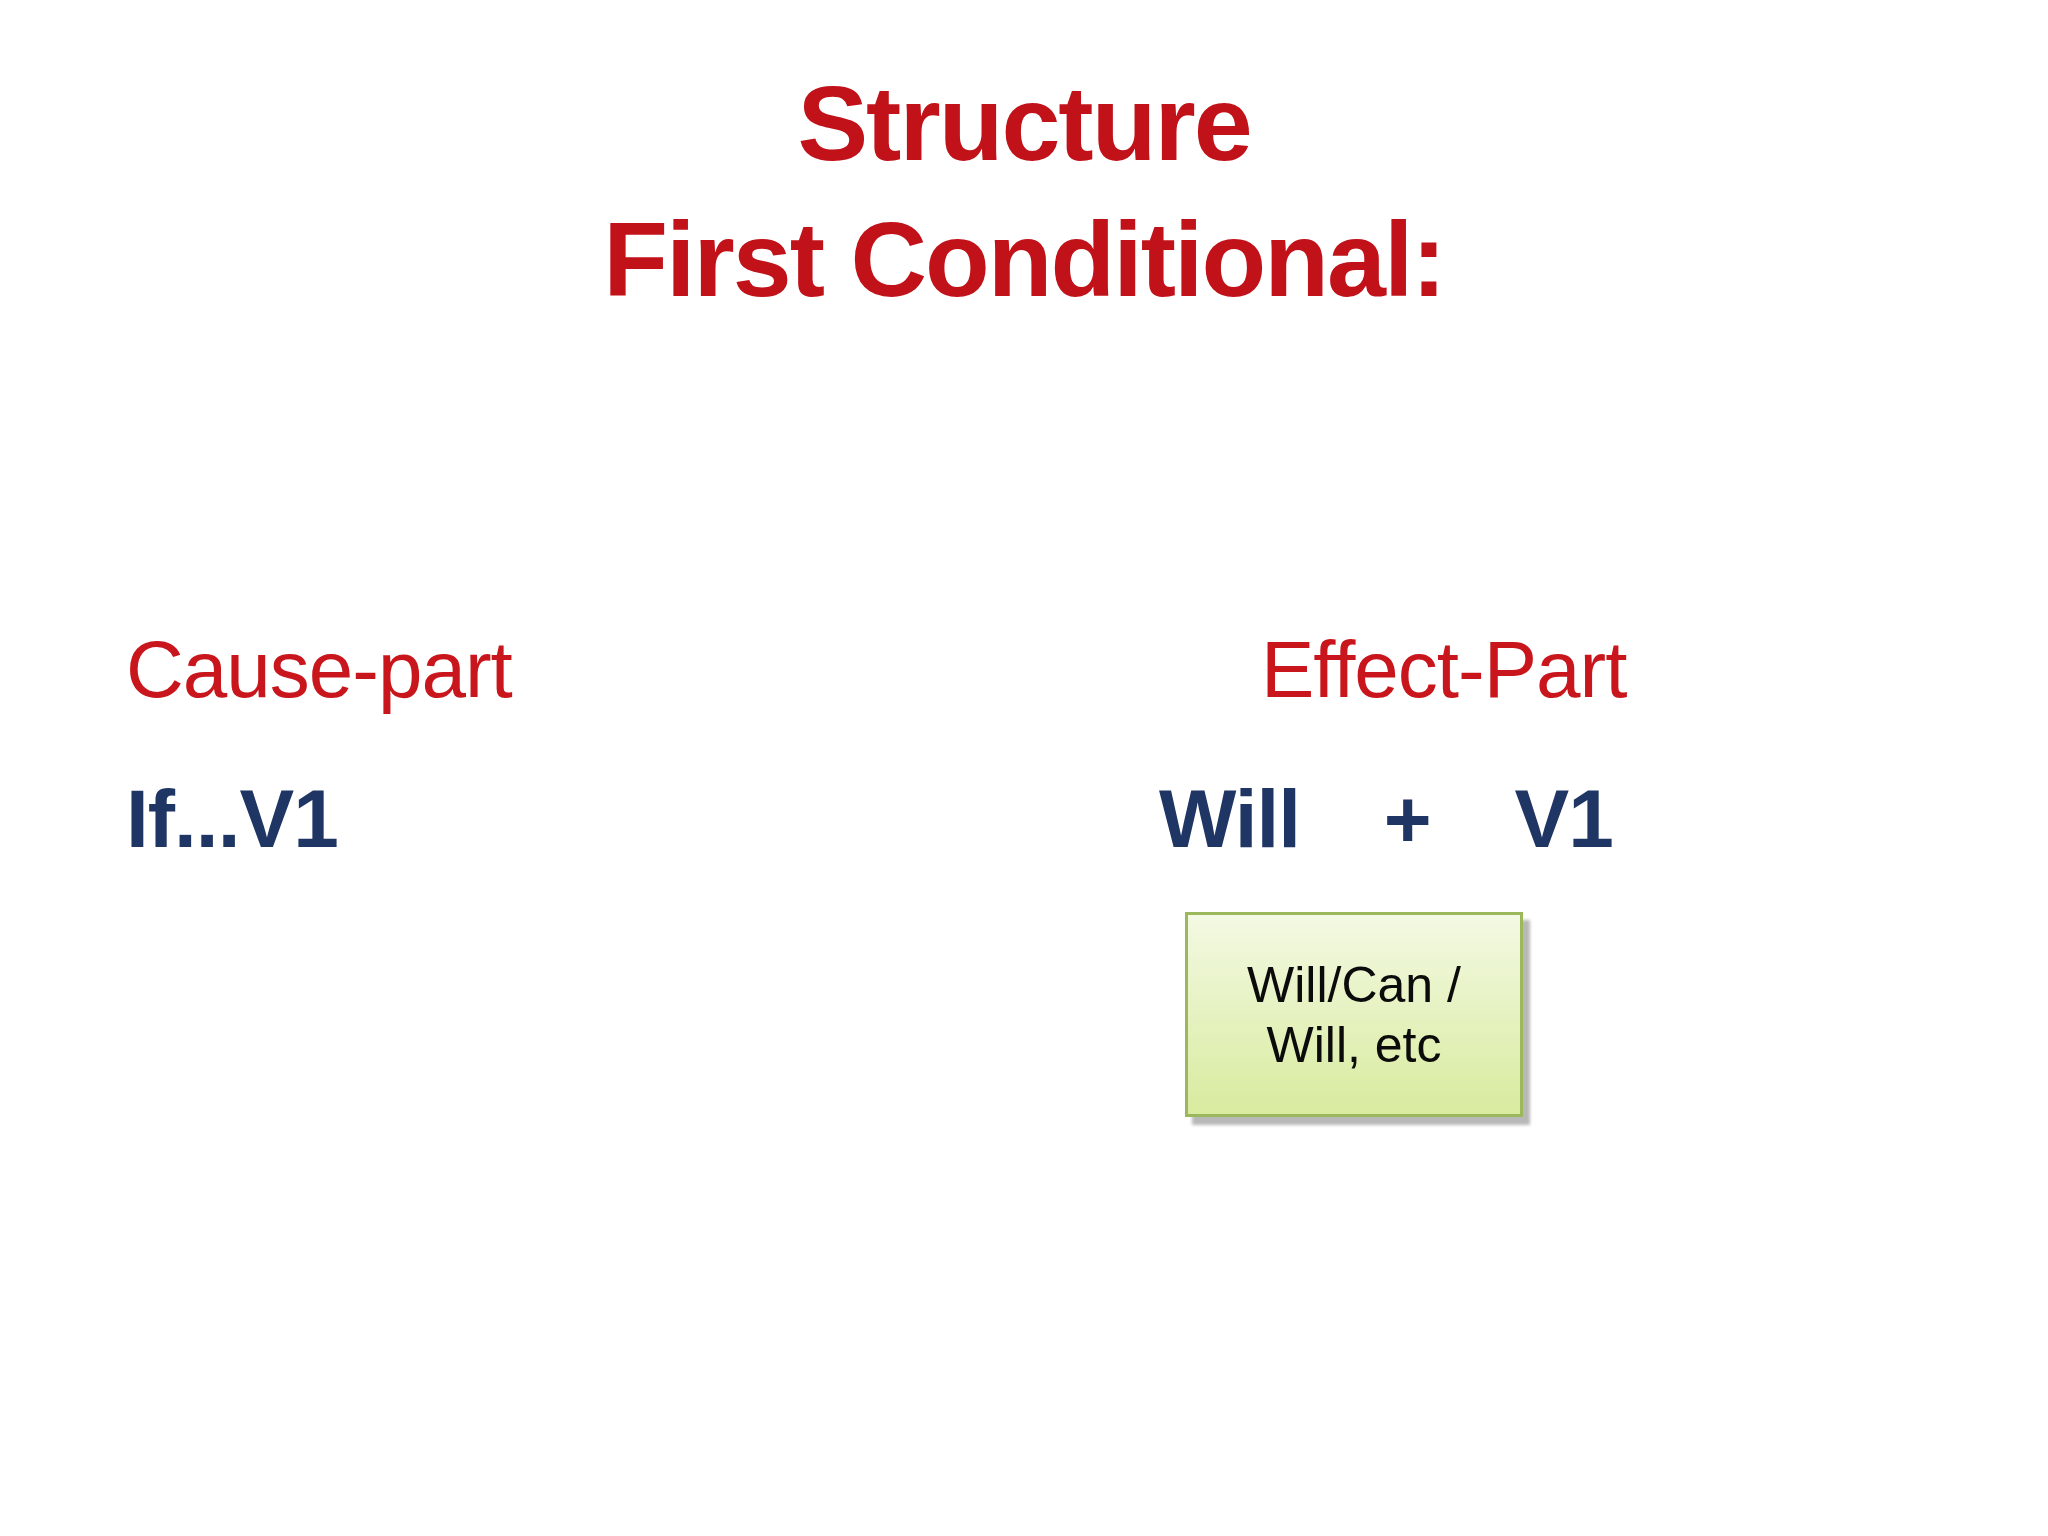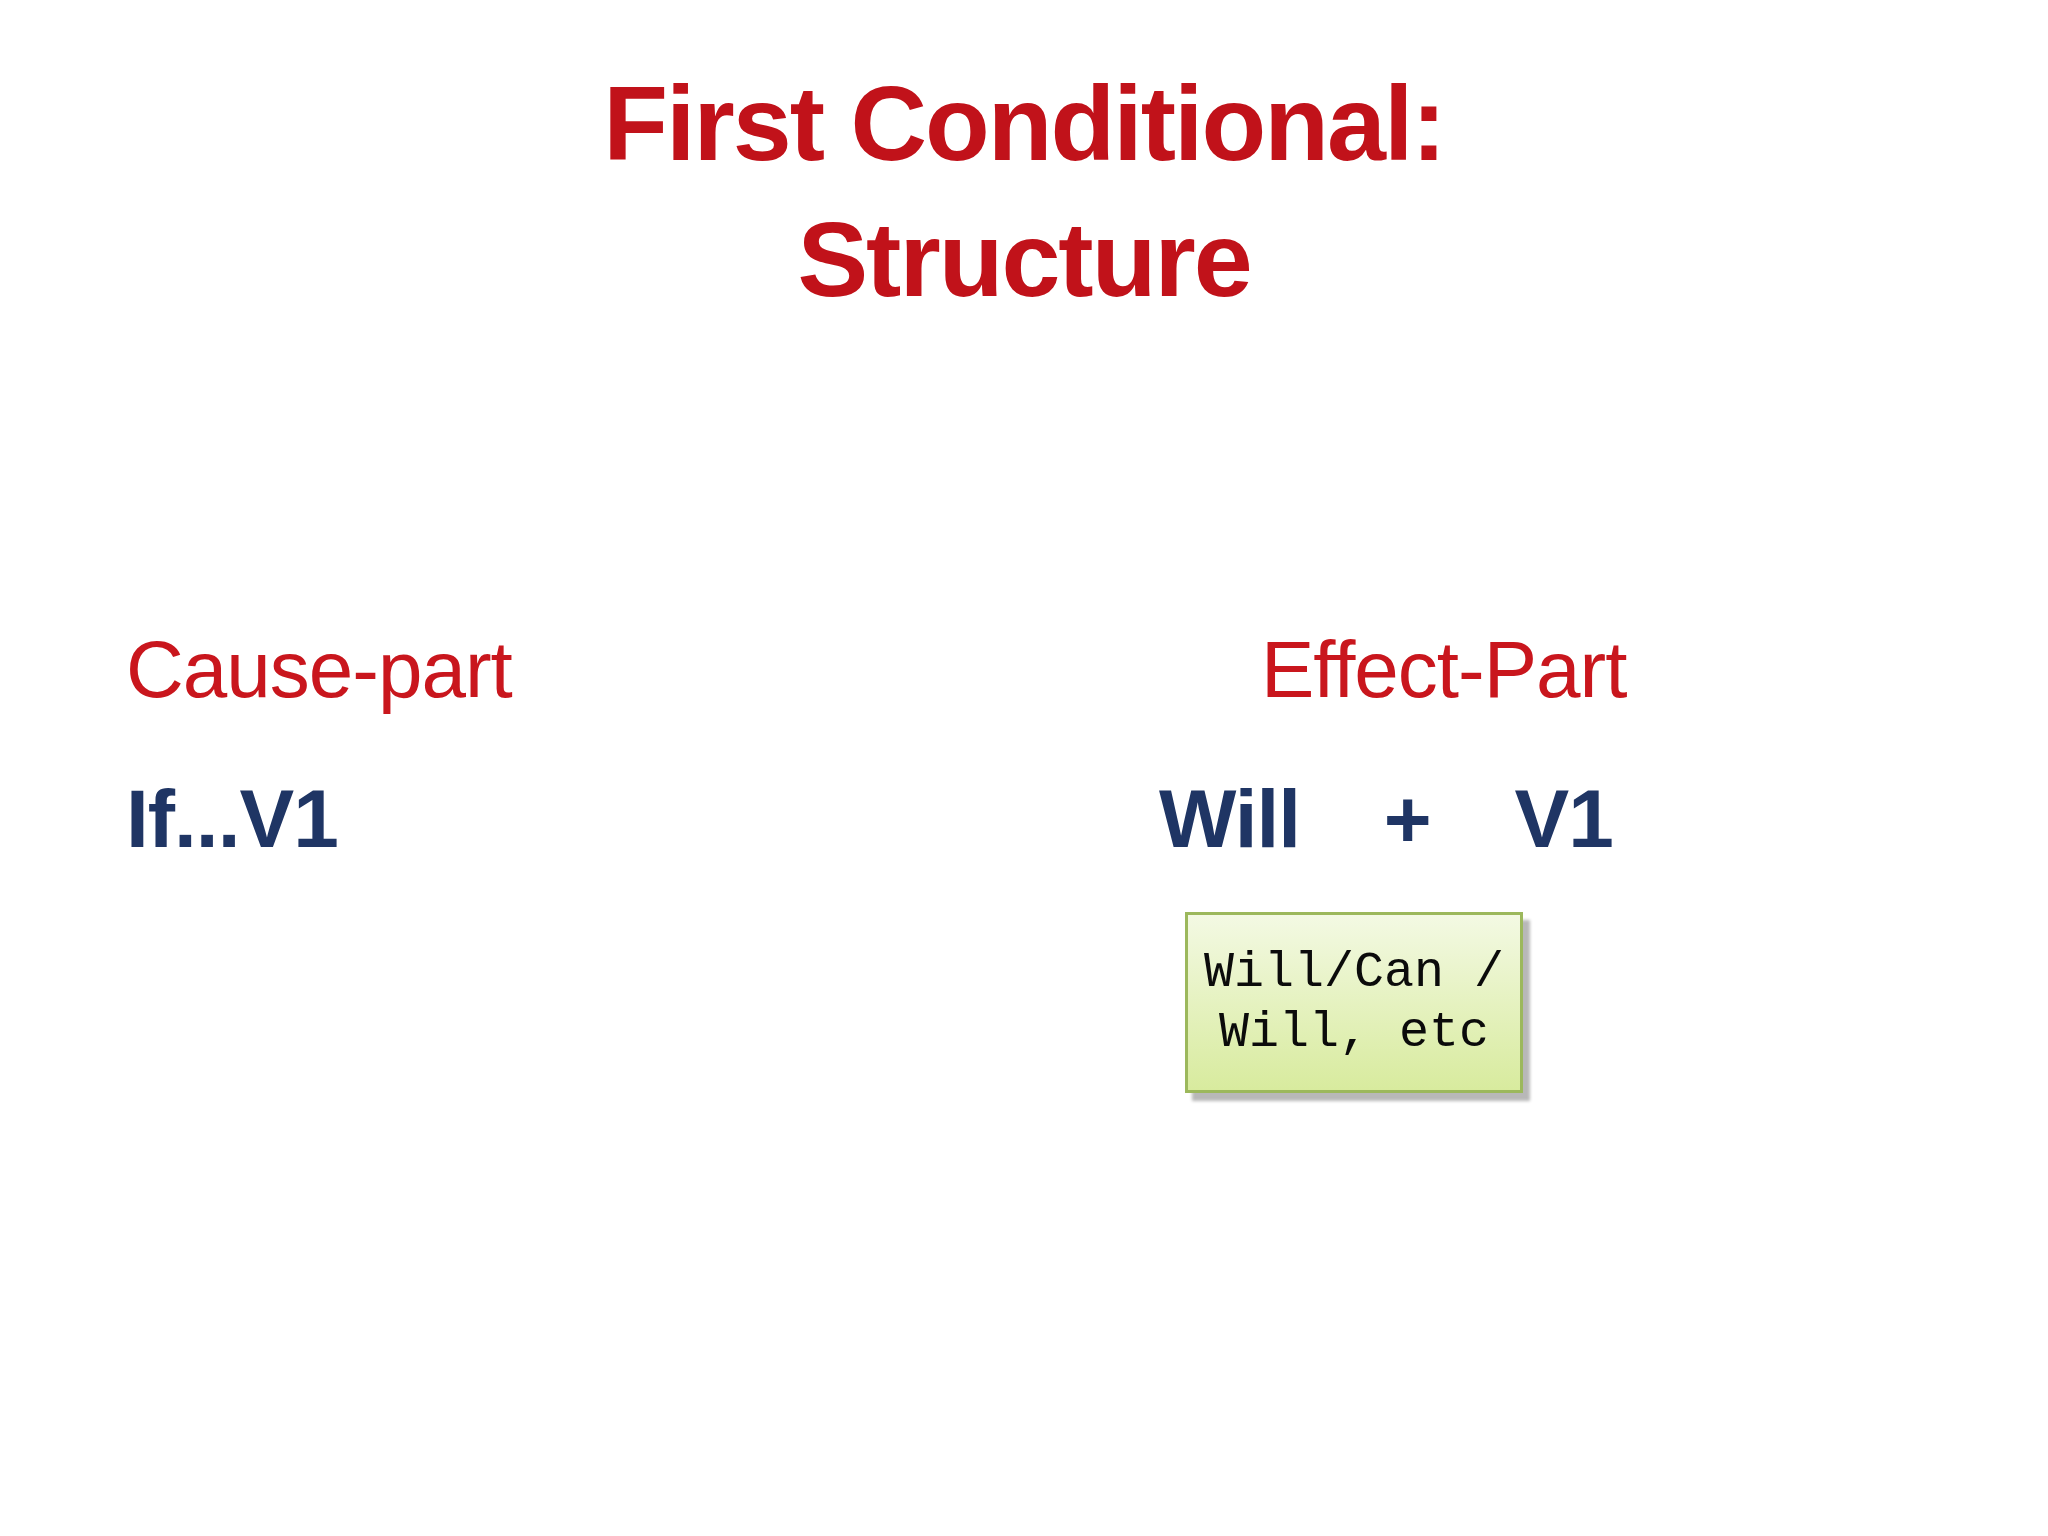--- a/index.html
+++ b/index.html
@@ -58,49 +58,48 @@
   .formula--cause { left: 126px; }
   .formula--effect {
     left: 1159px;
     word-spacing: 62px;
   }
   .callout {
     position: absolute;
     left: 1185px;
     top: 912px;
     width: 338px;
-    height: 181px;
+    height: 205px;
     box-sizing: border-box;
     border: 3px solid var(--callout_border, #9cb85c);
     background: linear-gradient(180deg,
       var(--callout_fill_top, #f3f9e3) 0%,
       var(--callout_fill_bottom, #d8eb9e) 100%);
     box-shadow: 7px 8px 3px rgba(0, 0, 0, 0.28);
     display: flex;
     flex-direction: column;
     justify-content: center;
     align-items: center;
     font-size: 50px;
     line-height: 60px;
     color: var(--callout_text, #0b0b0b);
     text-align: center;
-    font-family: Liberation Mono, monospace;
   }
   .callout-line {
     display: block;
   }
 </style>
 </head>
 <body>
 
 <div class="slide">
 
   <h1 class="title">
+    <span class="title-line">Structure</span>
     <span class="title-line">First Conditional:</span>
-    <span class="title-line">Structure</span>
   </h1>
 
   <p class="heading heading--cause">Cause-part</p>
 
   <p class="heading heading--effect">Effect-Part</p>
 
   <p class="formula formula--cause">If...V1</p>
 
   <p class="formula formula--effect">Will + V1</p>
 

